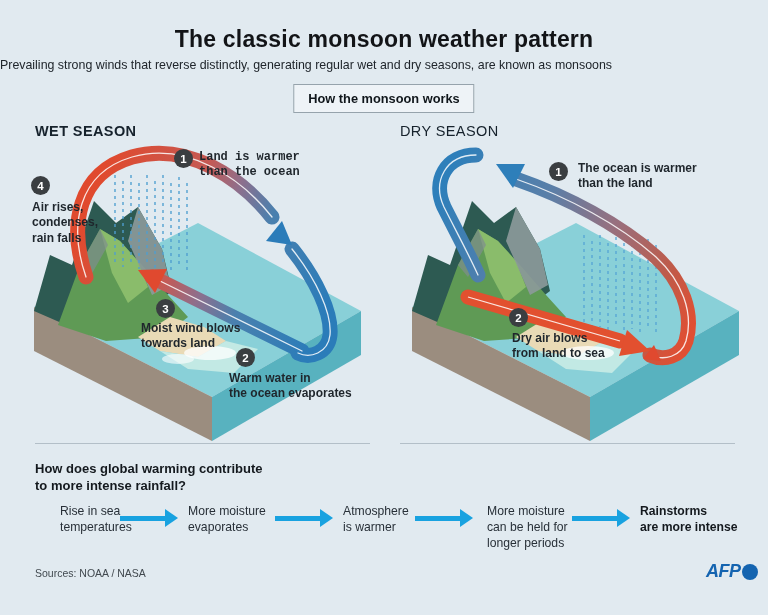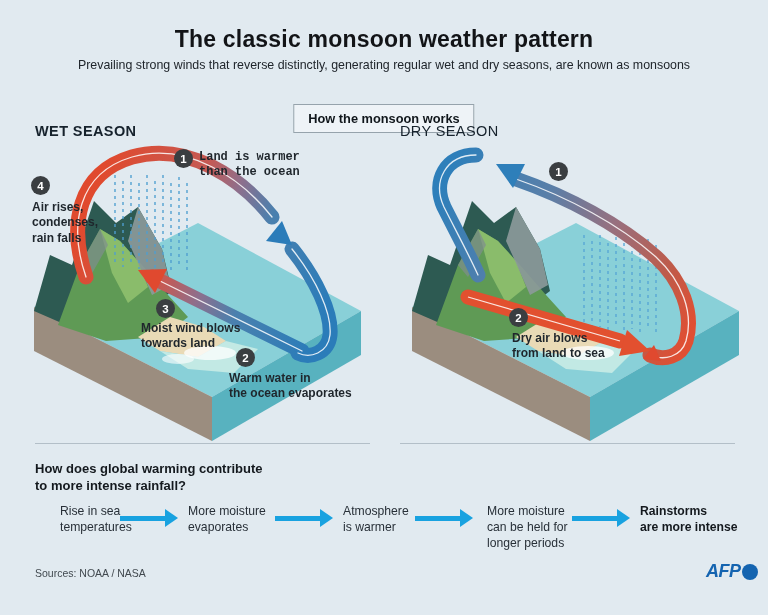--- a/index.html
+++ b/index.html
@@ -2,25 +2,25 @@
 <html><head>
 <meta charset="utf-8">
 <style>
   * { margin:0; padding:0; box-sizing:border-box; }
   html,body { width:768px; height:615px; }
   body { font-family:"Liberation Sans","DejaVu Sans",sans-serif; }
   .page { position:relative; width:768px; height:615px; background:#e1eaf0; overflow:hidden; }
 
   .title { position:absolute; top:26px; left:0; width:768px; text-align:center;
            font-size:23px; font-weight:bold; color:#121417; letter-spacing:.2px; }
-  .subtitle { position:absolute; top:58px; left:0; width:768px; text-align:center;
+  .subtitle { position:absolute; top:58px; left:0; width:768px; text-align:left;
               font-size:12.4px; color:#20262c; }
   .how-btn { position:absolute; top:84px; left:50%; transform:translateX(-50%);
              background:#eef3f7; border:1px solid #96a3ac; padding:6px 14px;
-             font-size:12.8px; font-weight:bold; color:#10161b;margin-top:20px; }
+             font-size:12.8px; font-weight:bold; color:#10161b; }
 
   .season-heading { position:absolute; font-size:14.5px; font-weight:500; color:#16222c; letter-spacing:.4px; }
   #wet-heading { left:35px; top:123px;font-weight:bold; }
   #dry-heading { left:400px; top:123px; }
 
   .divider { position:absolute; top:443px; height:1px; background:#b3bfc8; }
   #divider-left  { left:35px;  width:335px; }
   #divider-right { left:400px; width:335px; }
 
   .panel { position:absolute; width:350px; height:330px; top:145px; }
@@ -201,20 +201,22 @@
       <polygon points="98,19 127,19 115,43" fill="#2e7fba"></polygon>
       <polygon points="245,214 256,200 263,216" fill="#e0492f"></polygon>
 
       <g>
         <path d="M70 152 L222 196" fill="none" stroke="#e2502f" stroke-width="15" stroke-linecap="round"></path>
         <path d="M70 152 L222 196" fill="none" stroke="#ffffff" stroke-width="1.3" opacity="0.85"></path>
         <polygon points="252,206 221,211 229,185" fill="#e2502f"></polygon>
       </g>
     </svg>
     <div class="badge" id="dry-b1">1</div>
+    <div class="lbl" id="dry-l1">The ocean is warmer
+than the land</div>
     <div class="badge" id="dry-b2">2</div>
     <div class="lbl" id="dry-l2">Dry air blows
 from land to sea</div>
   </div>
 
   <div class="question">How does global warming contribute
 to more intense rainfall?</div>
 
   <div class="flow-item" id="flow-0">Rise in sea
 temperatures</div>

